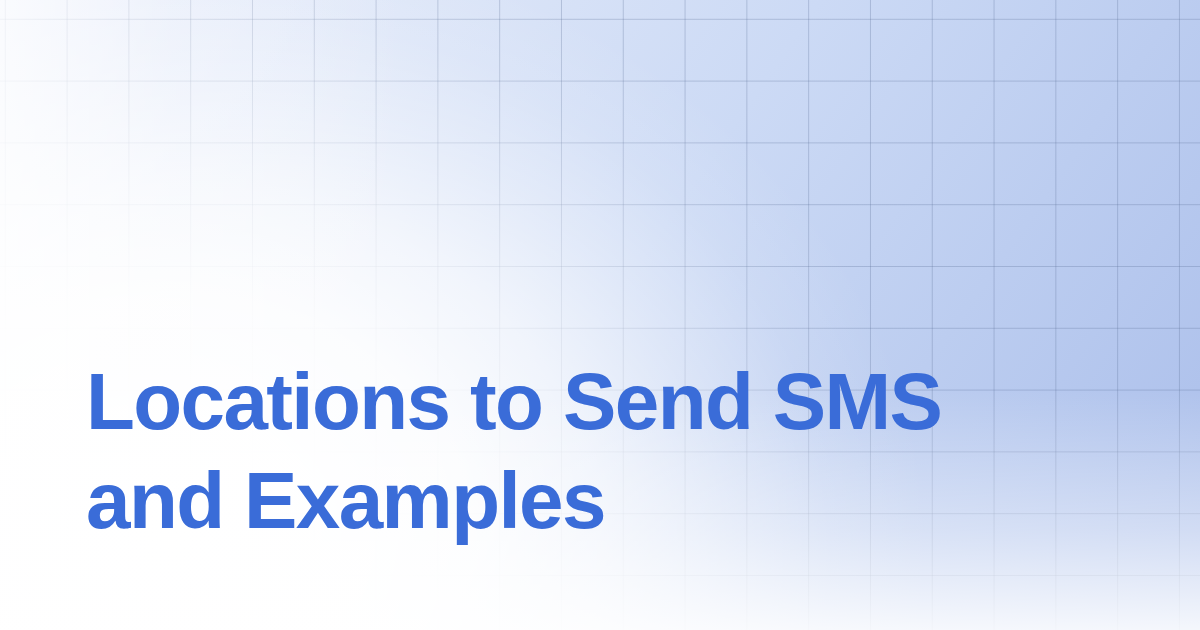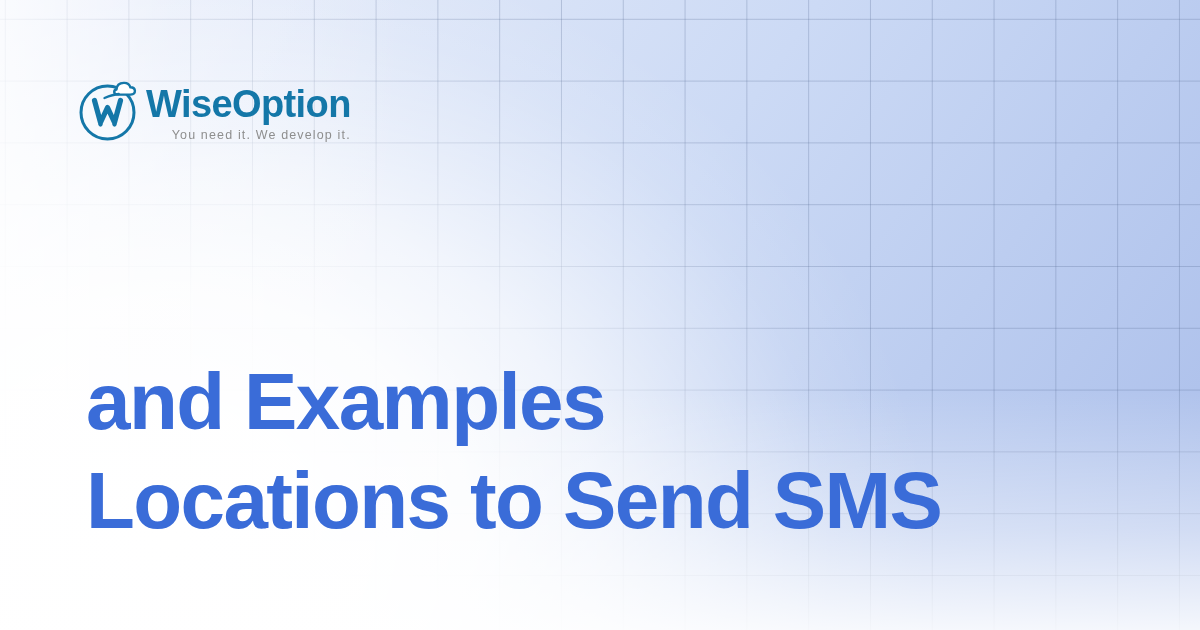--- a/index.html
+++ b/index.html
@@ -116,42 +116,19 @@
 </style>
 </head>
 <body>
 
 <div id="banner">
 
   <div id="grid"></div>
   <div id="glow"></div>
   <div id="glow2"></div>
 
-  <div id="logo">
-
-    <svg id="logo-mark" viewBox="0 0 64 68">
-
-      <circle cx="29.5" cy="36.5" r="26.5" fill="none" stroke="#1477a8" stroke-width="3"></circle>
-
-      <path d="M16.5 24.5 L22.5 46.5 L29.5 31.5 L36.5 46.5 L42.5 24.5" fill="none" stroke="#1477a8" stroke-width="5.2" stroke-linecap="round" stroke-linejoin="round"></path>
-
-      <circle cx="22.5" cy="48.6" r="2.1" fill="#1477a8"></circle>
-      <circle cx="36.5" cy="48.6" r="2.1" fill="#1477a8"></circle>
-
-      <path d="M38.5 13.5 q0.3 -6.4 7.3 -6.6 q5.2 -0.2 6.6 4.4
-               q4.4 0.1 4.5 3.6 q0.1 3.4 -4.1 3.6 l-13.0 0.1
-               q-3.6 -0.05 -3.6 -2.5 q0 -2.4 2.3 -2.6 z" fill="#ffffff" stroke="#1477a8" stroke-width="2.4" stroke-linejoin="round"></path>
-
-      <path d="M26.5 22.0 q8.5 -3.6 14.2 -4.0" fill="none" stroke="#1477a8" stroke-width="2.4" stroke-linecap="round"></path>
-    </svg>
-
-    <div id="logo-text">
-      <div id="wordmark">WiseOption</div>
-      <div id="tagline">You need it. We develop it.</div>
-    </div>
-  </div>
 
   <h1 id="headline">
+    <span class="ln">Locations to Send SMS</span>
     <span class="ln">and Examples</span>
-    <span class="ln">Locations to Send SMS</span>
   </h1>
 
 </div>
 
 </body></html>

